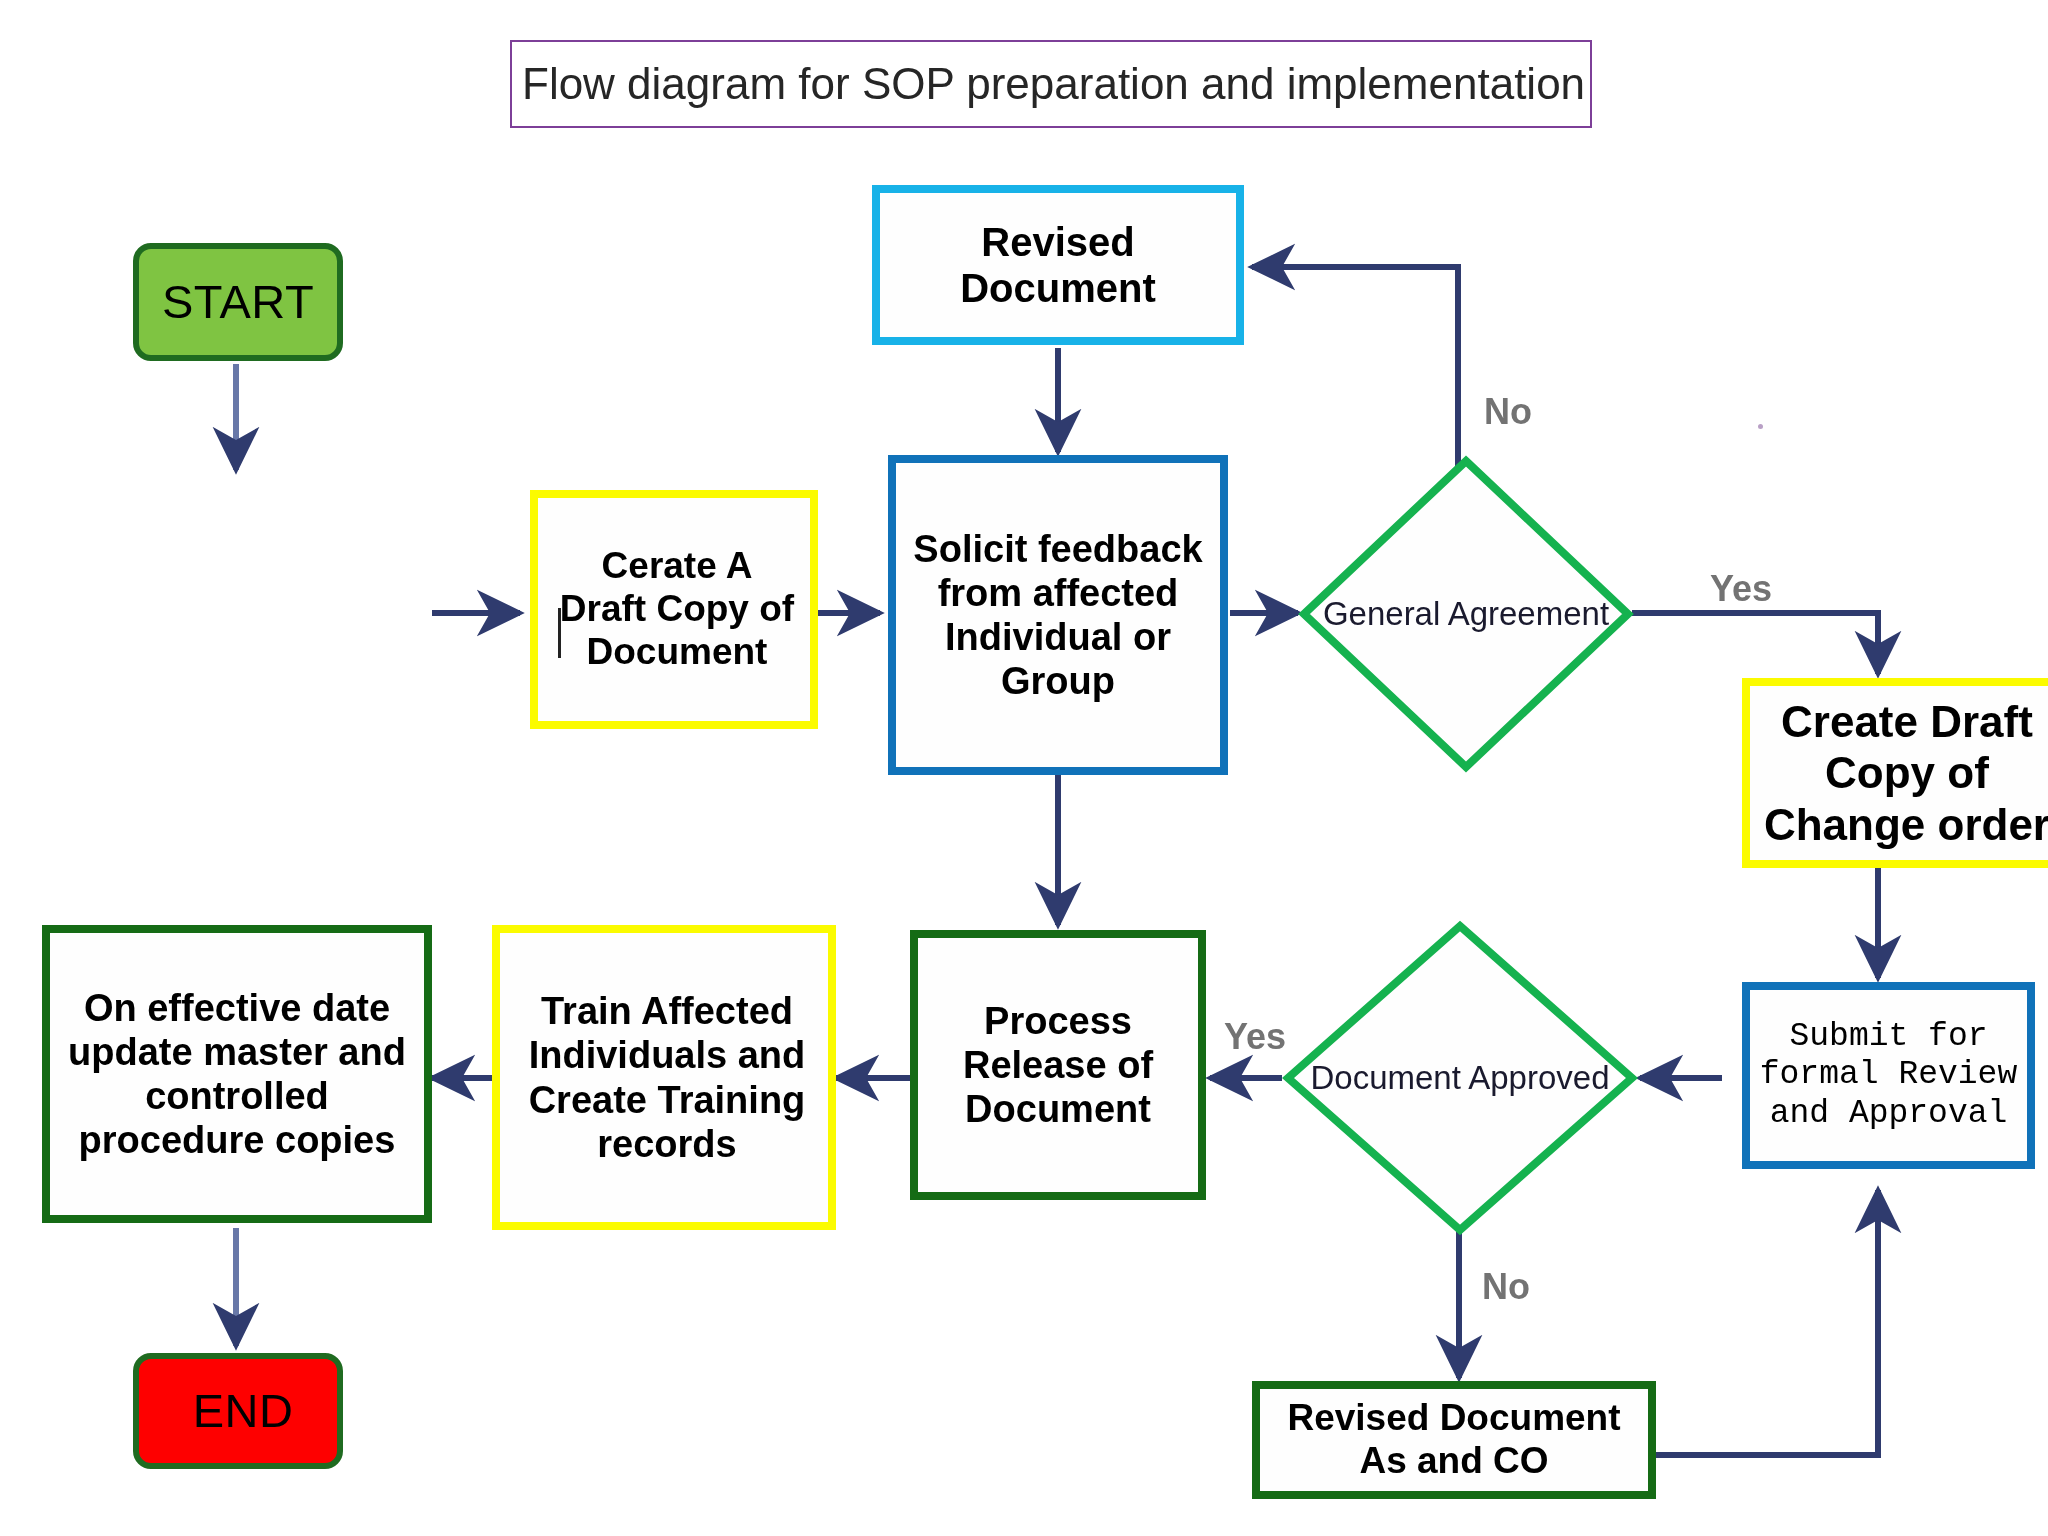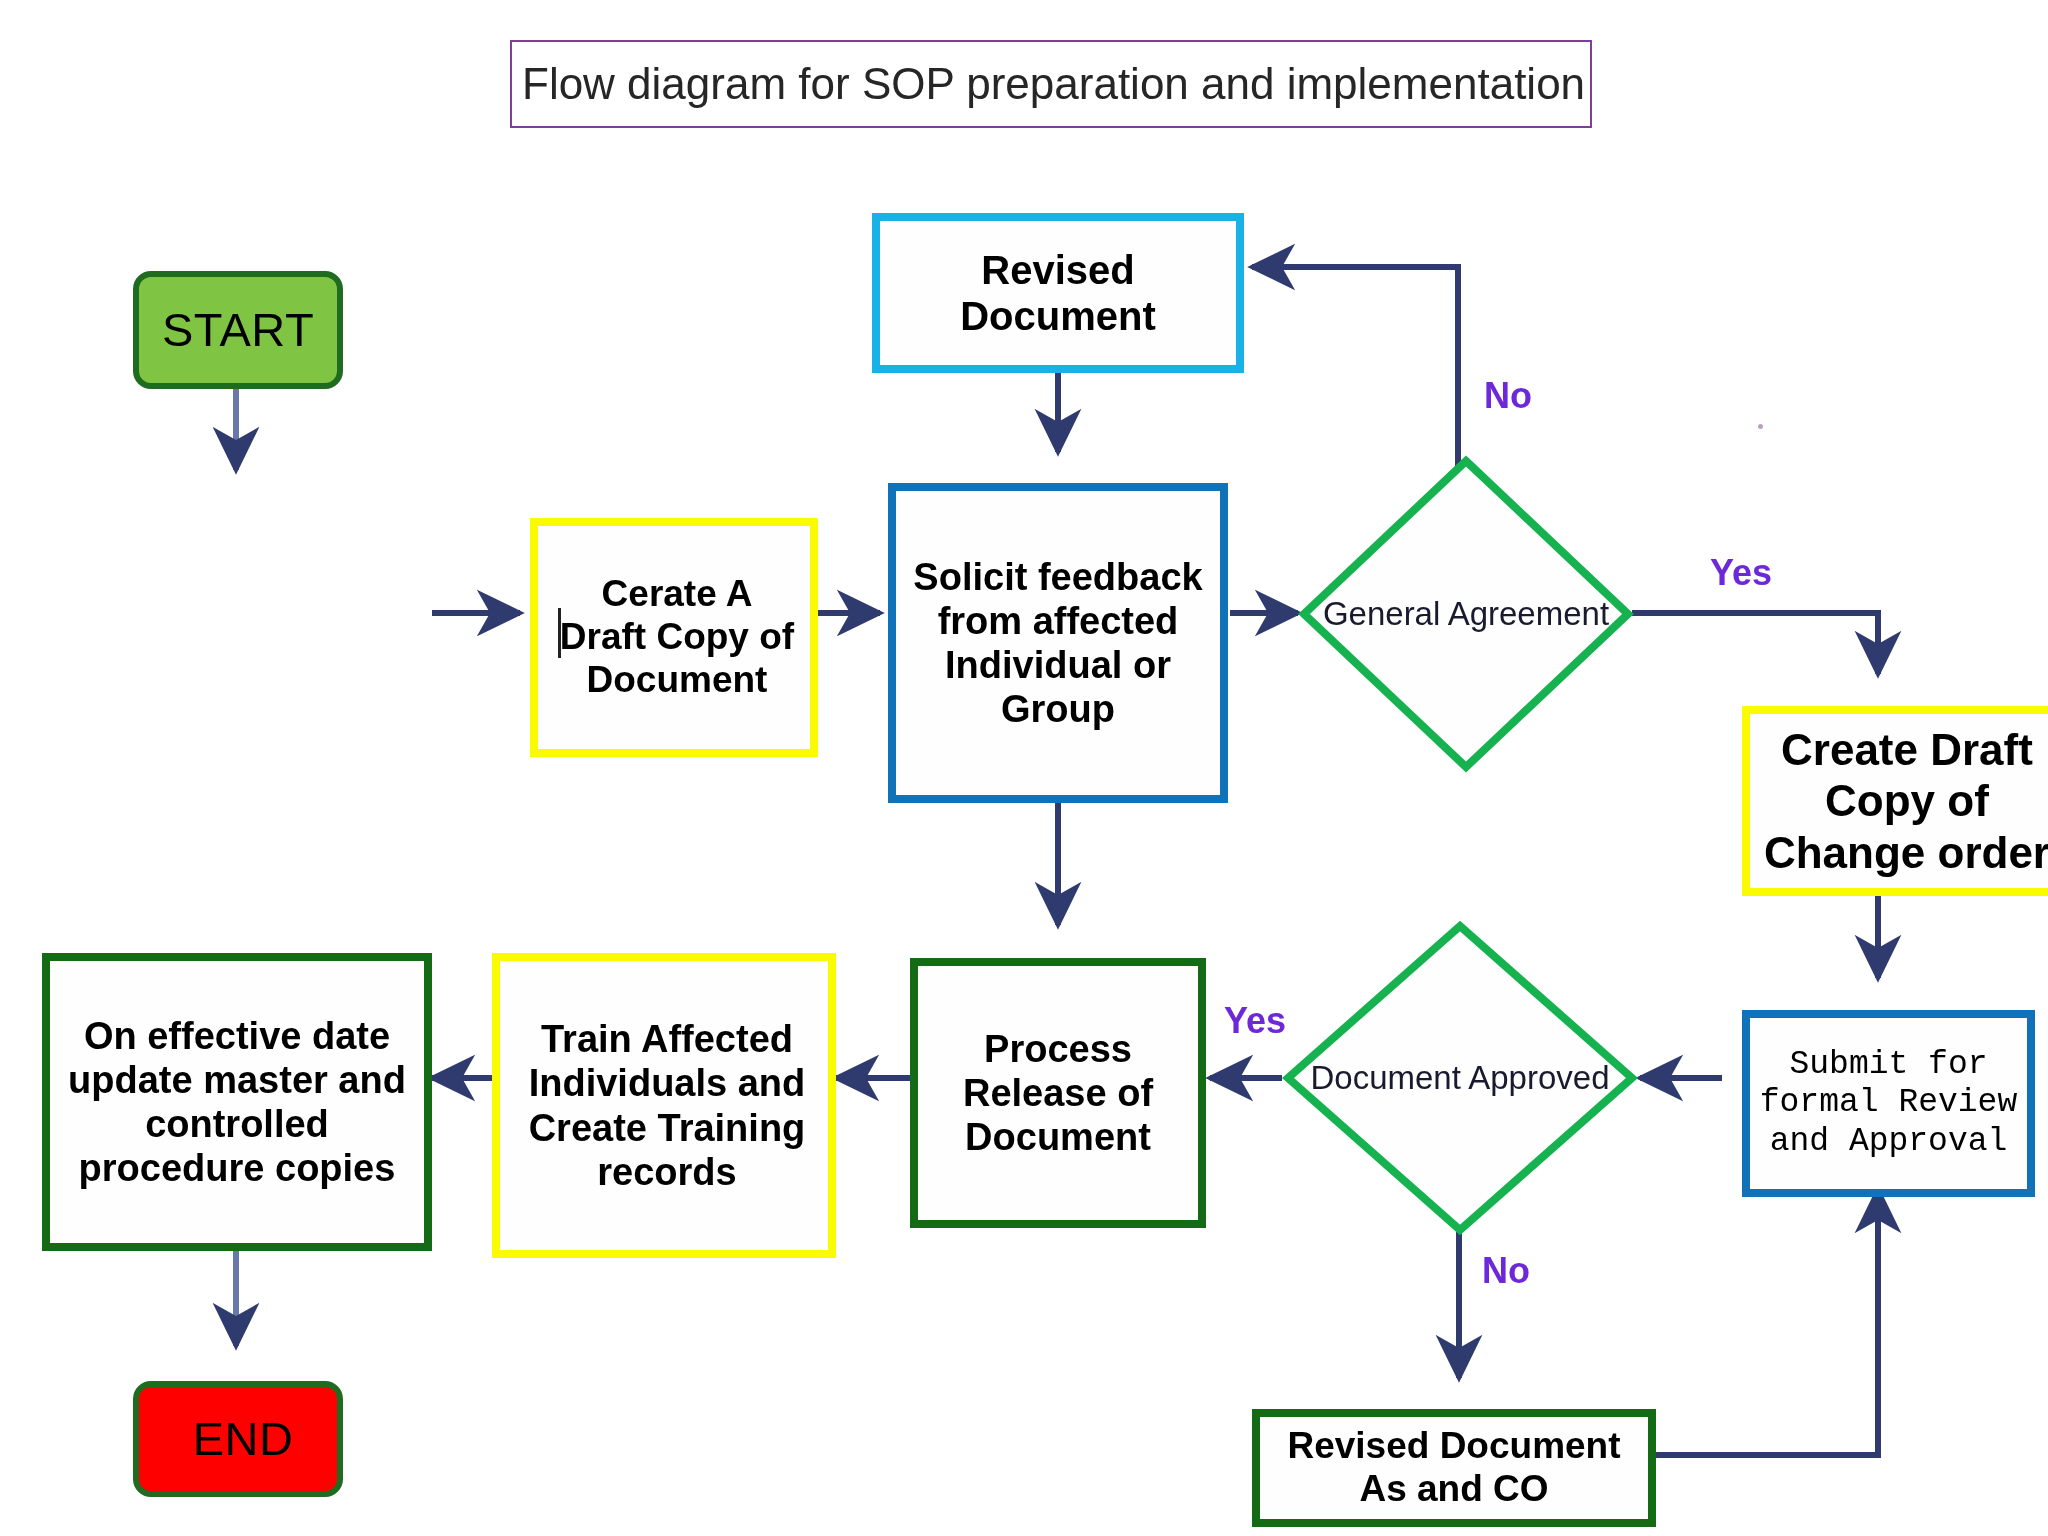--- a/index.html
+++ b/index.html
@@ -28,21 +28,20 @@
   .node {
     position: absolute;
     box-sizing: border-box;
     display: flex;
     align-items: center;
     justify-content: center;
     text-align: center;
     background: #fefefe;
     color: #000000;
     line-height: 1.16;
-    margin-top: 28px;
   }
   .proc {
     font-weight: bold;
     white-space: pre-line;
   }
   
   .term {
     border-radius: 18px;
     border: 6px solid #1f6b20;
     font-size: 47px;
@@ -82,22 +81,23 @@
     align-items: center;
     justify-content: center;
     font-size: 33px;
     color: #1a1a2e;
     font-weight: normal;
   }
   .edge-label {
     position: absolute;
     font-size: 36px;
     font-weight: bold;
-    color: #6d28d9;
+    color: #737373;
     white-space: nowrap;
+    margin-top: 16px;
   }
   .caret-cursor {
     position: absolute;
     width: 3px;
     background: #222222;
   }
   .speck {
     position: absolute;
     width: 5px; height: 5px;
     background: #b9a0c6;

